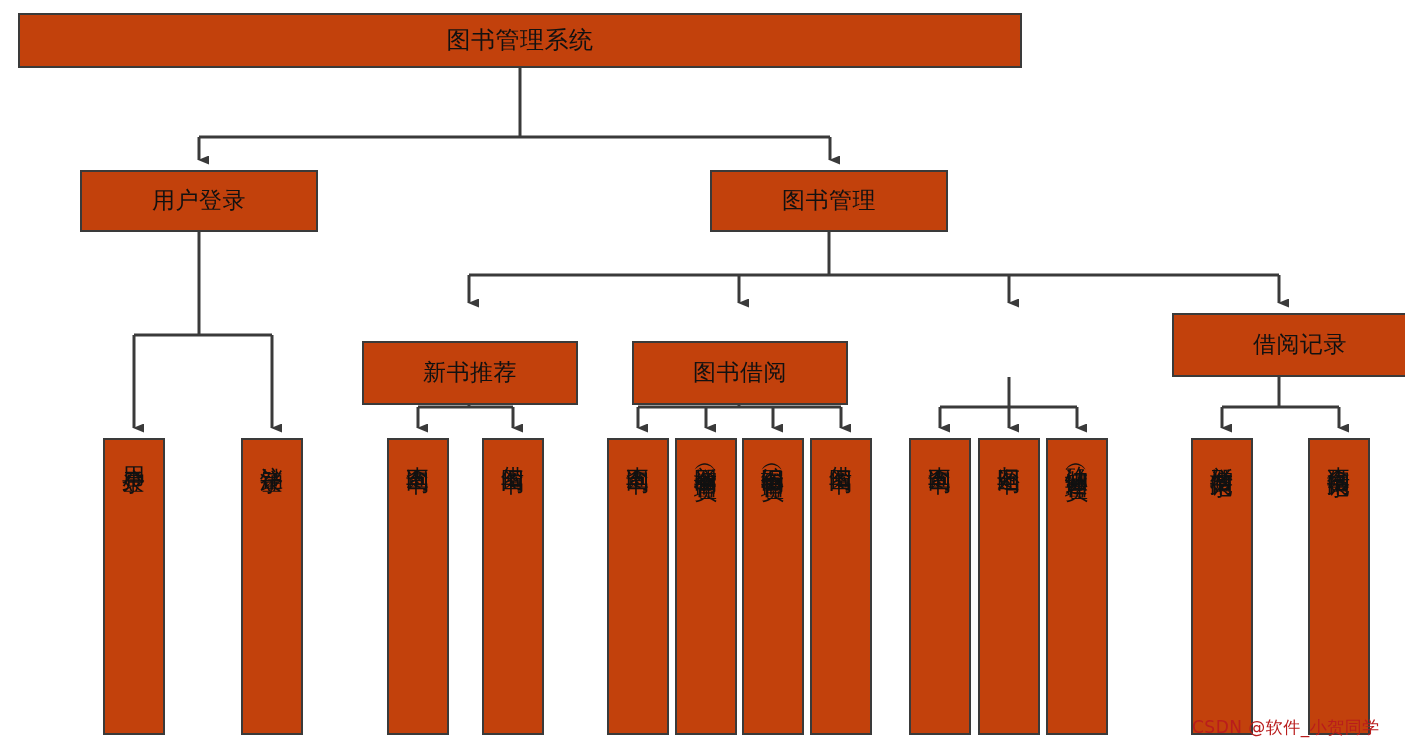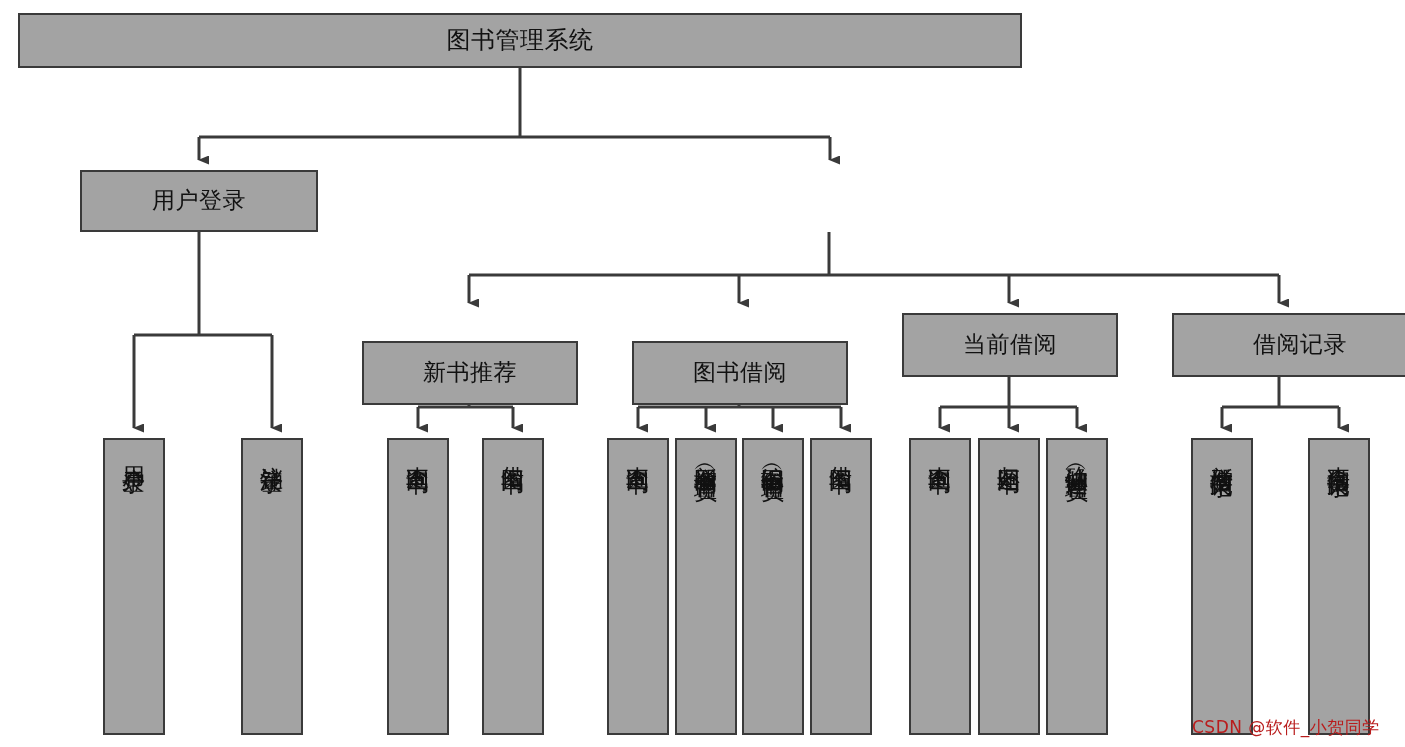--- a/index.html
+++ b/index.html
@@ -23,21 +23,21 @@
     position: absolute;
     left: 0;
     top: 0;
     width: 1405px;
     height: 747px;
     pointer-events: none;
   }
   .node {
     position: absolute;
     box-sizing: border-box;
-    background: #a3a3a3;
+    background: #c2410c;
     border: 2.5px solid #3a3a3a;
     display: flex;
     align-items: center;
     justify-content: center;
     text-align: right;
     color: #111111;
   }
   .node .label {
     display: block;
     line-height: 1.18;
@@ -131,32 +131,32 @@
   </svg>
 
   <div class="node horizontal root" style="left:18px; top:13px; width:1004px; height:55px;">
     <span class="label">图书管理系统</span>
   </div>
 
   <div class="node horizontal" style="left:80px; top:170px; width:238px; height:62px;">
     <span class="label">用户登录</span>
   </div>
 
+  <div class="node horizontal" style="left:710px; top:170px; width:238px; height:62px;">
+    <span class="label">图书管理</span>
+  </div>
 
   <div class="node horizontal" style="left:362px; top:313px; width:216px; height:64px;margin-top:28px;">
     <span class="label">新书推荐</span>
   </div>
 
   <div class="node horizontal" style="left:632px; top:313px; width:216px; height:64px;margin-top:28px;">
     <span class="label">图书借阅</span>
   </div>
 
-  <div class="node horizontal" style="left:902px; top:313px; width:216px; height:64px;">
-    <span class="label">当前借阅</span>
-  </div>
 
   <div class="node horizontal" style="left:1172px; top:313px; width:256px; height:64px;">
     <span class="label">借阅记录</span>
   </div>
 
   <div class="node vertical" style="left:103px; top:438px; width:62px; height:297px;">
     <span class="label">用户登录</span>
   </div>
 
   <div class="node vertical" style="left:241px; top:438px; width:62px; height:297px;">

